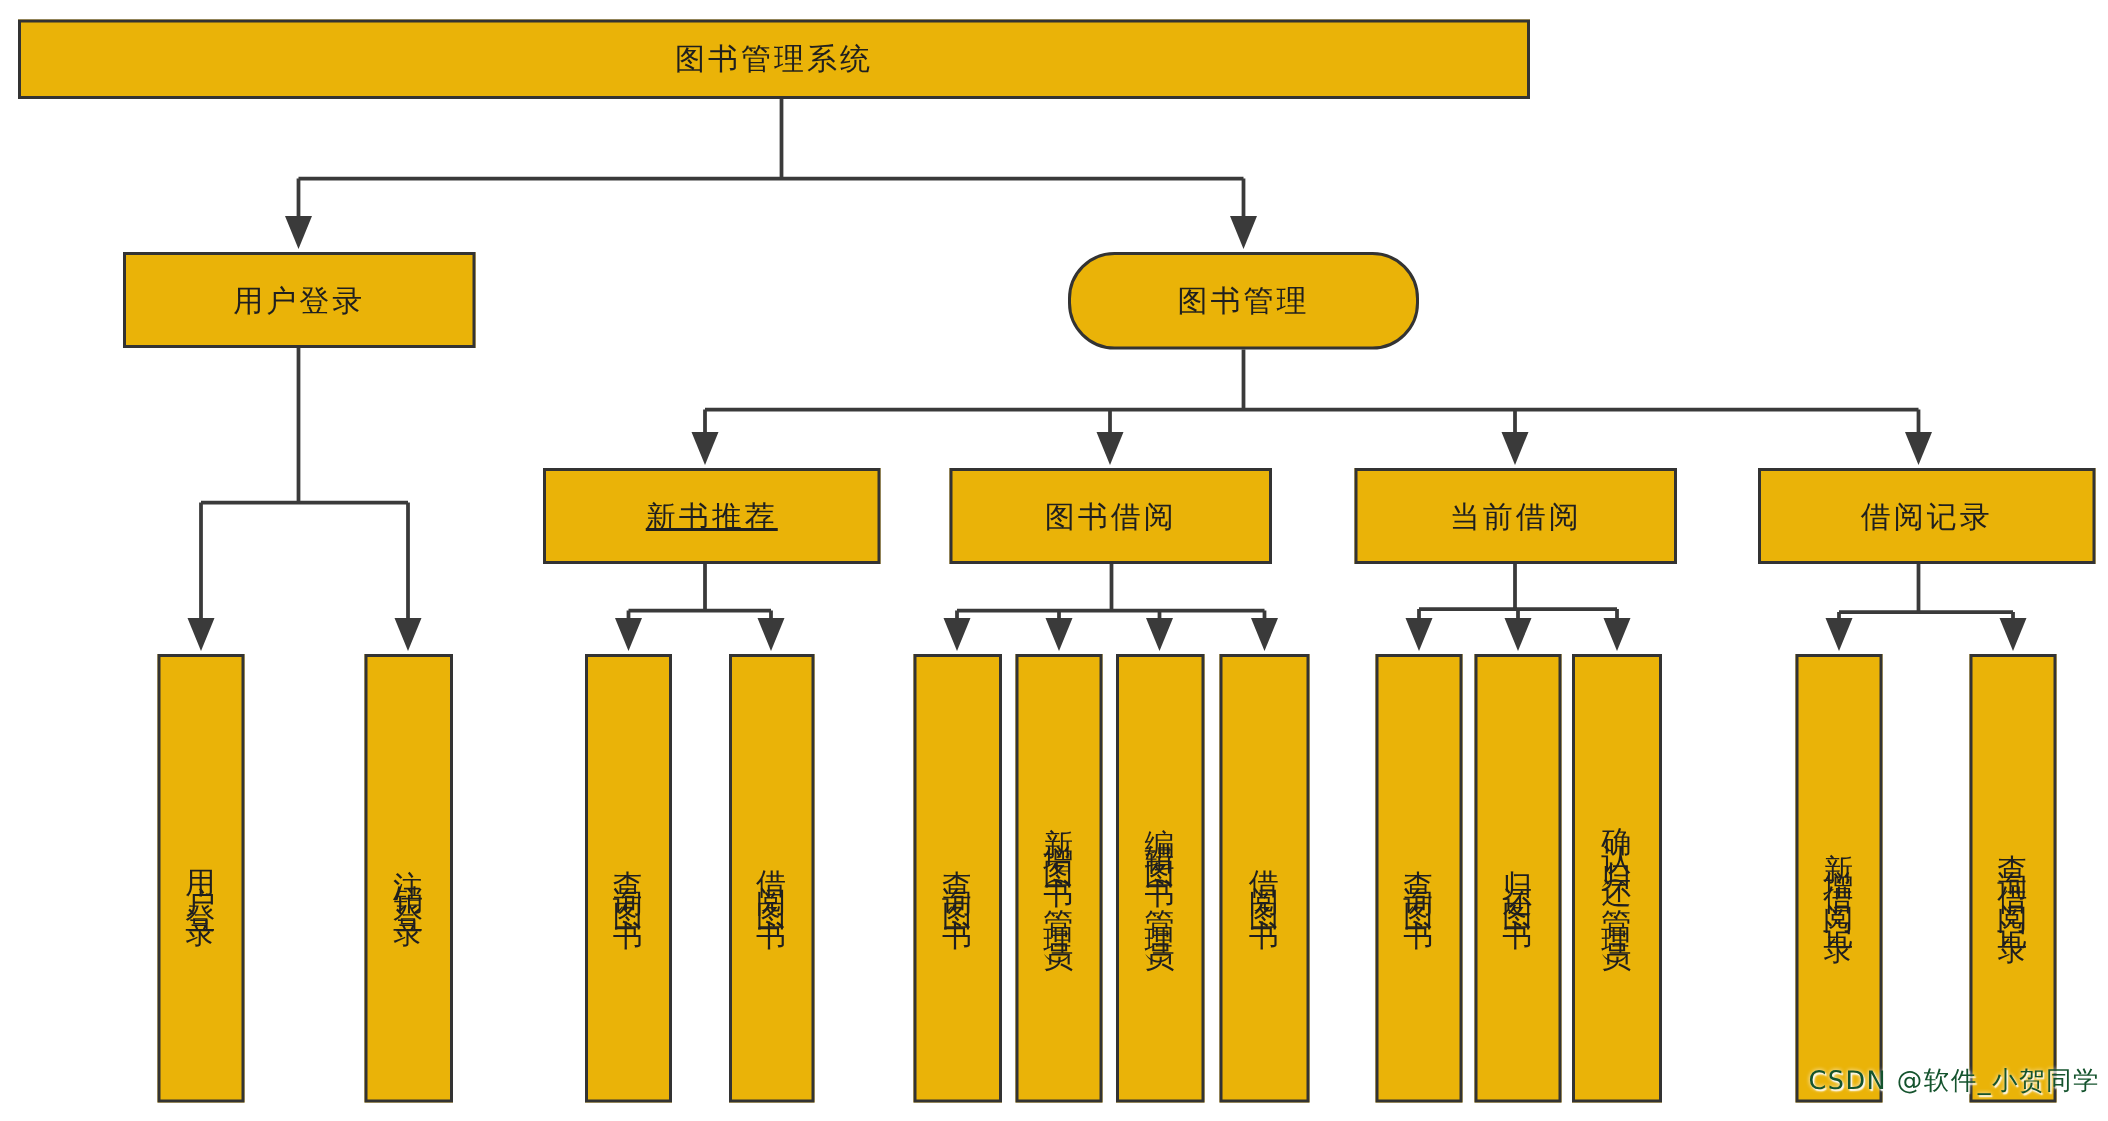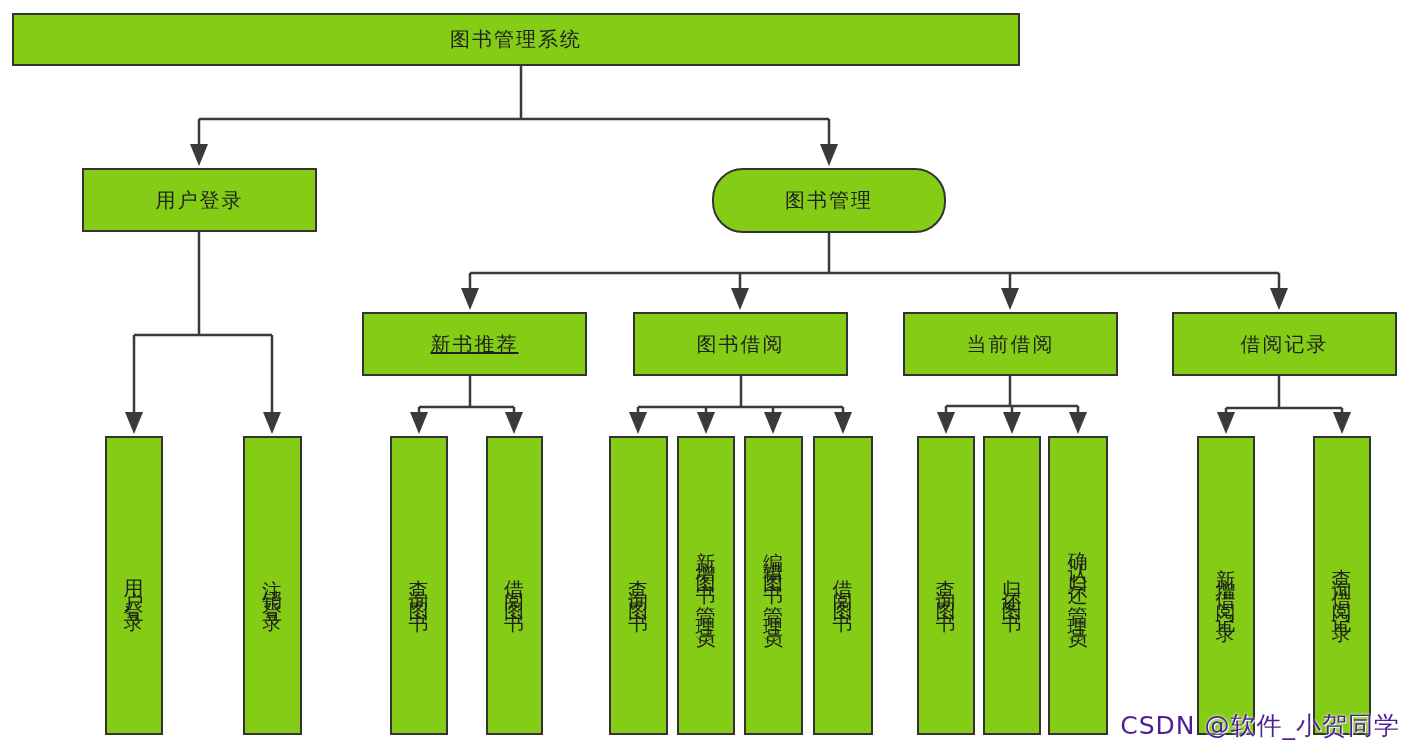--- a/index.html
+++ b/index.html
@@ -5,21 +5,21 @@
   html, body { margin: 0; padding: 0; background: #ffffff; }
   body {
     width: 1405px; height: 747px;
     font-family: "DejaVu Sans", "Liberation Sans", sans-serif;
     overflow: hidden;
   }
   .canvas { position: relative; width: 1405px; height: 747px; background: #ffffff; }
   svg.edges { position: absolute; left: 0; top: 0; z-index: 1; }
   .node {
     position: absolute; box-sizing: border-box;
-    background: #84cc16; border: 2.5px solid #333333;
+    background: #eab308; border: 2.5px solid #333333;
     display: flex; align-items: center; justify-content: center;
     color: #1f1f1f; font-size: 20px; letter-spacing: 2px;
     z-index: 2; white-space: nowrap;
   }
   .leaf .vtext {
     writing-mode: vertical-rl;
     font-size: 20px; line-height: 1; letter-spacing: 11px;
     white-space: nowrap;
   }
   
@@ -40,21 +40,21 @@
   #l-bb-add      { left: 677px; }
   #l-bb-edit     { left: 744px; width: 59px; }
   #l-bb-borrow   { left: 813px; width: 60px; }
   #l-cb-query    { left: 917px; }
   #l-cb-return   { left: 983px; }
   #l-cb-confirm  { left: 1048px; width: 60px; }
   #l-br-add      { left: 1197px; }
   #l-br-query    { left: 1313px; }
   .watermark {
     position: absolute; top: 709px; right: 5px; z-index: 3;
-    font-size: 25px; color: #4c1d95; letter-spacing: 1px;
+    font-size: 17px; color: #14532d; letter-spacing: 1px;
     text-shadow: 0 0 3px #ffffff, 1px 1px 1px #ffffff;
   }
 </style>
 </head>
 <body>
 
 <div class="canvas">
 
   <svg class="edges" width="1405" height="747" viewBox="0 0 1405 747">
 

